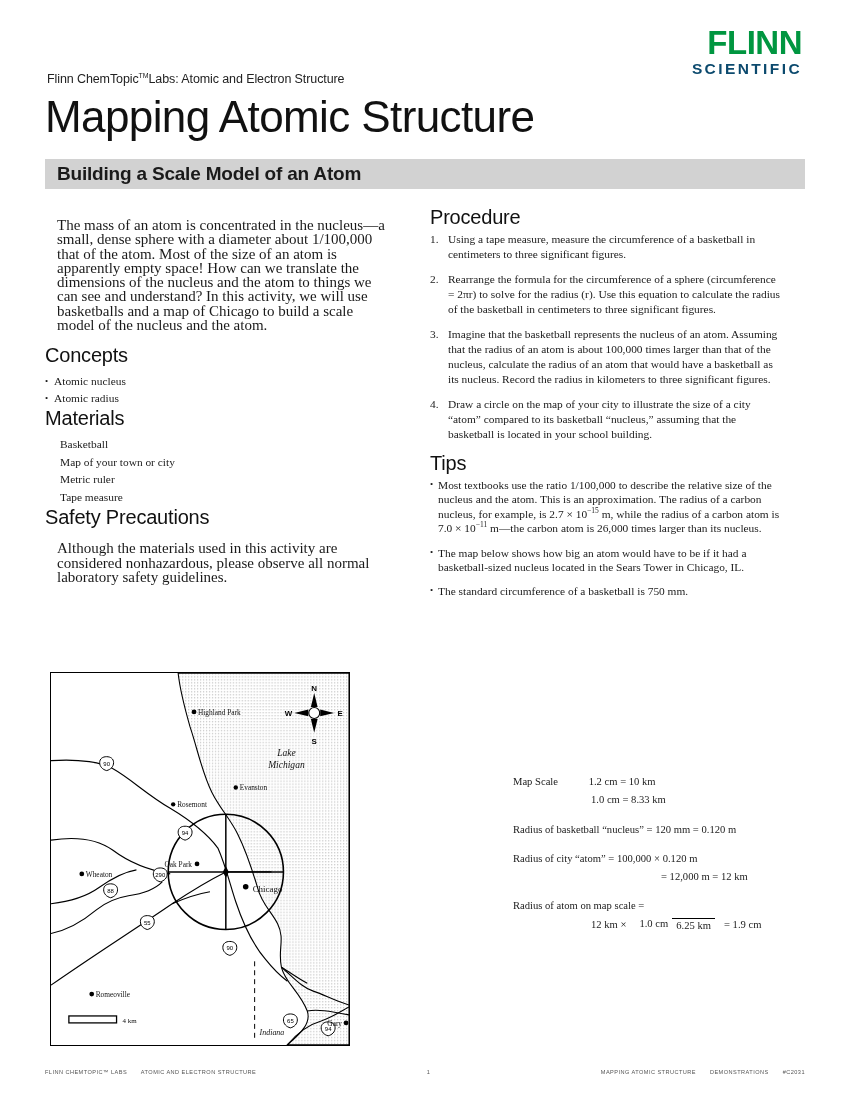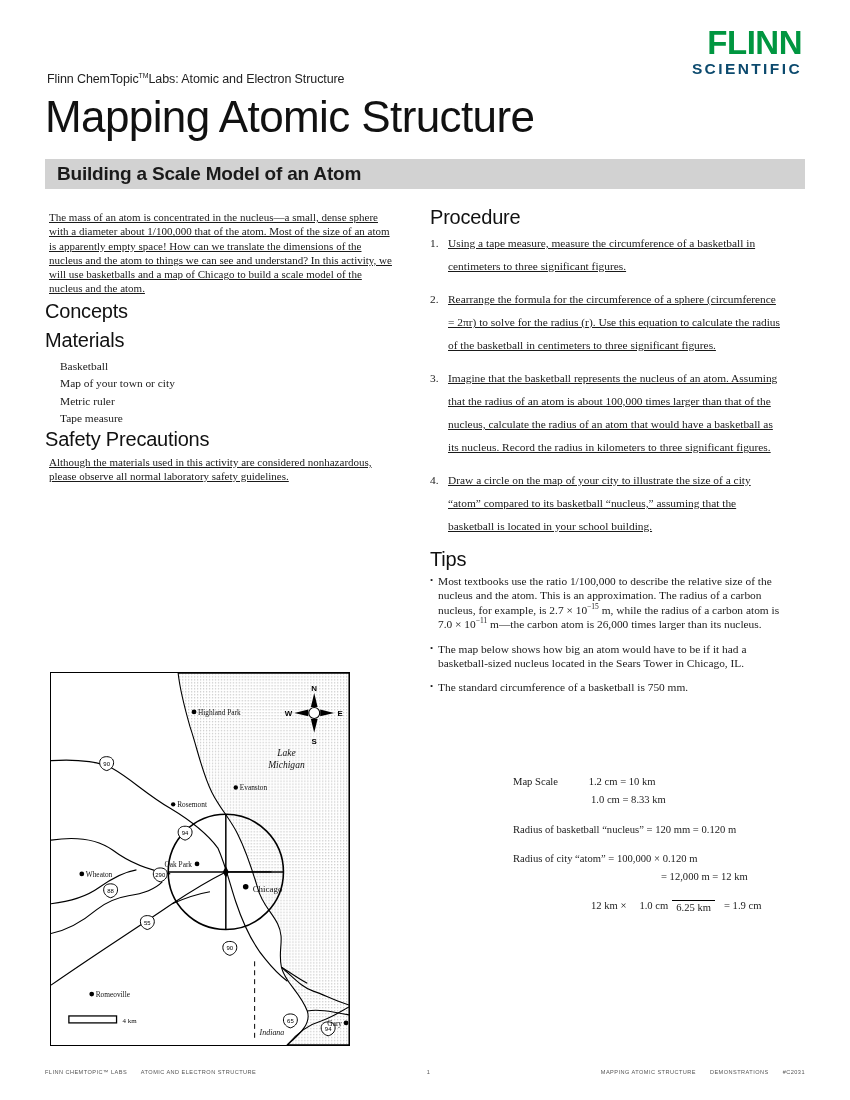--- a/index.html
+++ b/index.html
@@ -110,25 +110,24 @@
     color: #111;
     margin: 0 0 6px 0;
     letter-spacing: -0.2px;
   }
   h2.sec.tight { margin-bottom: 3px; }
 
   .sp { margin-top: 17px; }
   .sp-sm { margin-top: 13px; }
 
   p.body {
-    font-size: 11px;
+    font-size: 15px;
     line-height: 14.3px;
     text-align: left;
-    margin: 4px;
-    text-decoration: underline;
+    margin: 12px;
   }
 
   ul.dots { list-style: none; margin: 4px 0 0 0; padding: 0; }
   ul.dots li {
     font-size: 11.4px;
     line-height: 17px;
     padding-left: 9px;
     position: relative;
   }
   ul.dots li::before {
@@ -141,23 +140,22 @@
 
   .matlist { list-style: none; margin: 3px 0 0 15px; padding: 0; }
   .matlist li { font-size: 11.4px; line-height: 17.5px; }
 
   ol.proc { list-style: none; margin: 3px 0 0 0; padding: 0; counter-reset: p; }
   ol.proc li {
     counter-increment: p;
     position: relative;
     padding-left: 18px;
     font-size: 11.4px;
-    line-height: 23px;
+    line-height: 15px;
     margin-bottom: 10px;
-    text-decoration: underline;
   }
   ol.proc li::before {
     content: counter(p) ".";
     position: absolute;
     left: 0;
     top: 0;
   }
 
   ul.tips { list-style: none; margin: 3px 0 0 0; padding: 0; }
   ul.tips li {
@@ -251,20 +249,24 @@
 
   <div class="band">
     <div class="band-text">Building a Scale Model of an Atom</div>
   </div>
 
   <div class="col col-left">
 
     <p class="body">The mass of an atom is concentrated in the nucleus—a small, dense sphere with a diameter about 1/100,000 that of the atom. Most of the size of an atom is apparently empty space! How can we translate the dimensions of the nucleus and the atom to things we can see and understand? In this activity, we will use basketballs and a map of Chicago to build a scale model of the nucleus and the atom.</p>
 
     <h2 class="sec sp">Concepts</h2>
+    <ul class="dots">
+      <li>Atomic nucleus</li>
+      <li>Atomic radius</li>
+    </ul>
 
     <h2 class="sec sp">Materials</h2>
     <ul class="matlist">
       <li>Basketball</li>
       <li>Map of your town or city</li>
       <li>Metric ruler</li>
       <li>Tape measure</li>
     </ul>
 
     <h2 class="sec sp tight">Safety Precautions</h2>
@@ -420,20 +422,21 @@
     </div>
     <div class="calc-row calc-indent calc-gap">
       <span>1.0 cm = 8.33 km</span>
     </div>
 
     <div class="calc-row calc-gap">Radius of basketball “nucleus” = 120 mm = 0.120 m</div>
 
     <div class="calc-row">Radius of city “atom” = 100,000 × 0.120 m</div>
     <div class="calc-row calc-indent2 calc-gap">= 12,000 m = 12 km</div>
 
+    <div class="calc-row">Radius of atom on map scale =</div>
     <div class="calcline calc-indent">
       <span>12 km ×</span>
       <span class="frac">
         <span class="num">1.0 cm</span>
         <span class="den">6.25 km</span>
       </span>
       <span>= 1.9 cm</span>
     </div>
   </div>
 

